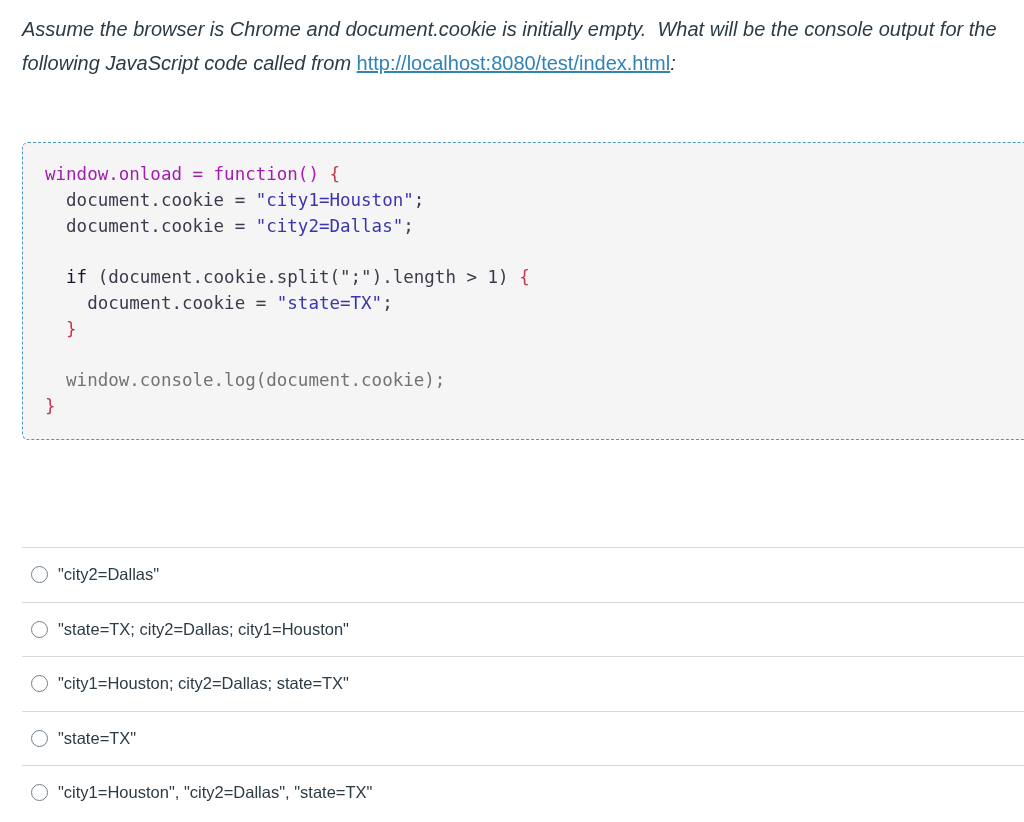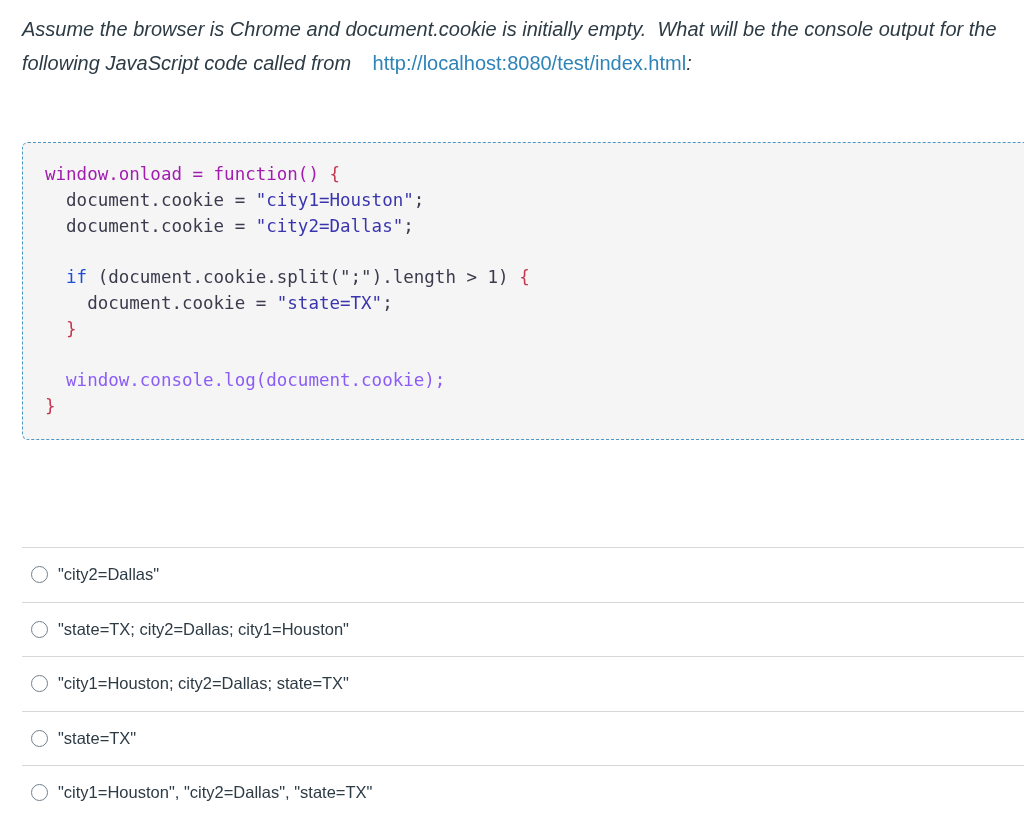--- a/index.html
+++ b/index.html
@@ -8,22 +8,22 @@
 
   .question {
     margin: 12px 22px 0 22px;
     width: 982px;
     font-size: 20px;
     line-height: 34px;
     color: #2d3b45;
   }
   .question span { white-space: pre-wrap; font-style: italic; }
   .question a {
+    text-decoration: underline;
     cursor: pointer;
-    margin-left: 16px;
   }
 
   .code-box {
     margin-left: 22px;
     margin-top: 62px;
     width: 1020px;            
     height: 298px;
     border: 1.5px dashed #4d97c5;
     border-radius: 6px;
     background: #f5f5f6;
@@ -70,25 +70,25 @@
 
 <div class="question">
   <span>Assume the browser is Chrome and document.cookie is initially empty.  What will be the console output for the following JavaScript code called from </span><a style="color: rgb(46, 131, 184);">http://localhost:8080/test/index.html</a><span>:</span>
 </div>
 
 <div class="code-box" id="code-box" style="border-color: rgb(77, 151, 197); background: rgb(245, 245, 246);">
     <div class="code-line"><span style="color: #a21caf;">window.onload = function() </span><span style="color: rgb(199, 54, 79);">{</span></div>
     <div class="code-line"><span style="color: rgb(59, 59, 77);">  document.cookie = </span><span style="color: rgb(58, 53, 173);">"city1=Houston"</span><span style="color: rgb(59, 59, 77);">;</span></div>
     <div class="code-line"><span style="color: rgb(59, 59, 77);">  document.cookie = </span><span style="color: rgb(58, 53, 173);">"city2=Dallas"</span><span style="color: rgb(59, 59, 77);">;</span></div>
     <div class="code-line"></div>
-    <div class="code-line"><span style="color: rgb(59, 59, 77);">  </span><span style="color: #1d4ed8;">if</span><span style="color: rgb(59, 59, 77);"> (document.cookie.split(";").length &gt; 1) </span><span style="color: rgb(199, 54, 79);">{</span></div>
+    <div class="code-line"><span style="color: rgb(59, 59, 77);">  </span><span style="color: #0f172a;">if</span><span style="color: rgb(59, 59, 77);"> (document.cookie.split(";").length &gt; 1) </span><span style="color: rgb(199, 54, 79);">{</span></div>
     <div class="code-line"><span style="color: rgb(59, 59, 77);">    document.cookie = </span><span style="color: rgb(58, 53, 173);">"state=TX"</span><span style="color: rgb(59, 59, 77);">;</span></div>
     <div class="code-line"><span style="color: rgb(59, 59, 77);">  </span><span style="color: rgb(199, 54, 79);">}</span></div>
     <div class="code-line"></div>
-    <div class="code-line"><span style="color: #8b5cf6;">  window.console.log(document.cookie);</span></div>
+    <div class="code-line"><span style="color: #737373;">  window.console.log(document.cookie);</span></div>
     <div class="code-line"><span style="color: rgb(199, 54, 79);">}</span></div>
   </div>
 
 <div class="options" id="options">
     <div class="option-row" style="border-top-color: rgb(216, 216, 216);">
       <div class="radio"></div>
       <span class="option-label">"city2=Dallas"</span>
     </div>
     <div class="option-row" style="border-top-color: rgb(216, 216, 216);">
       <div class="radio"></div>

